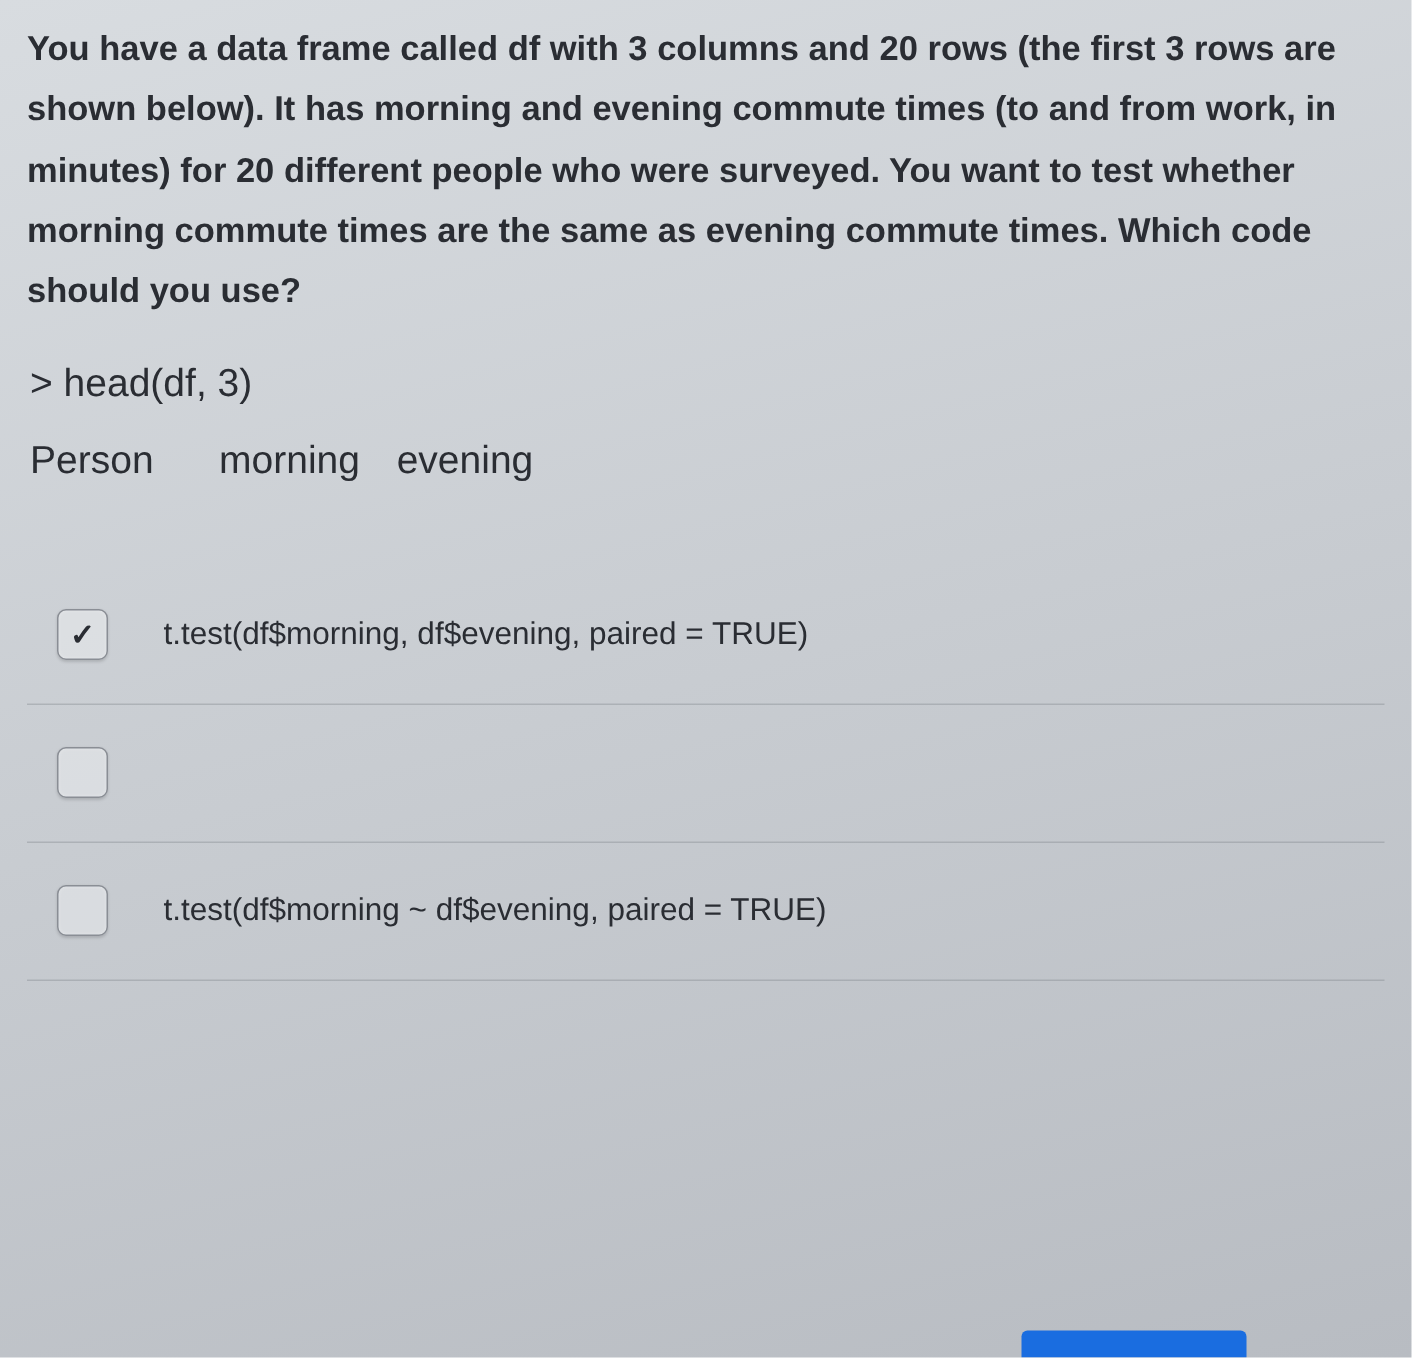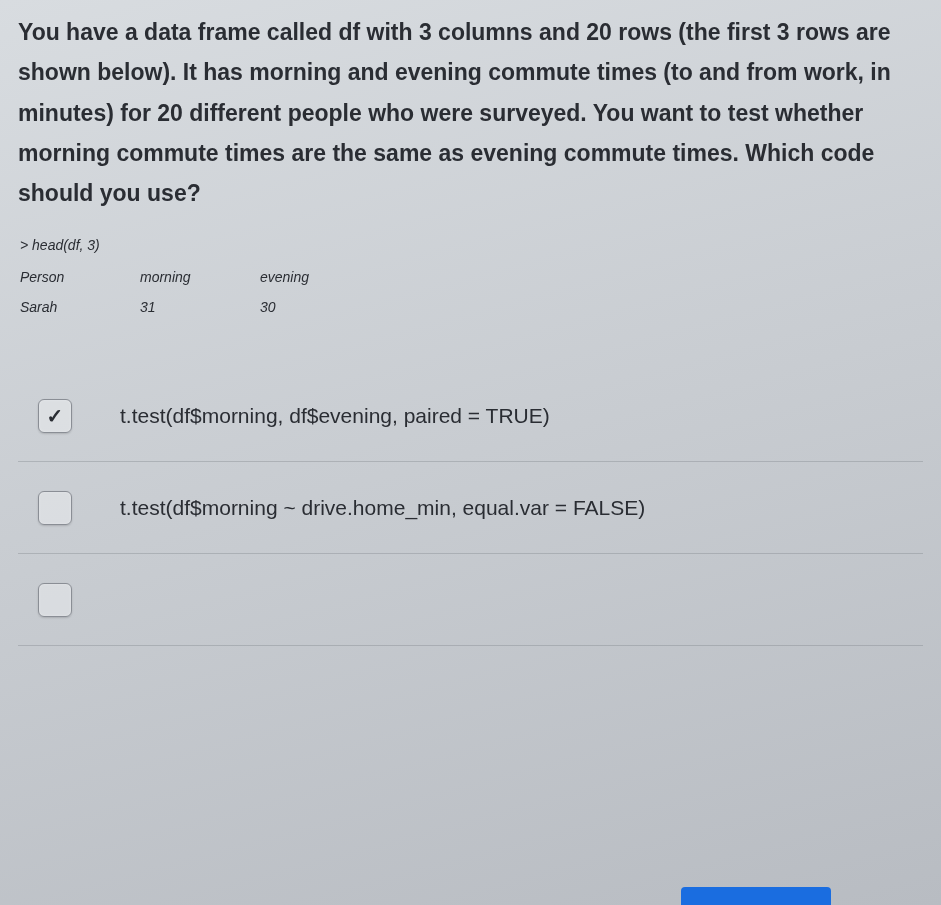--- a/index.html
+++ b/index.html
@@ -14,49 +14,48 @@
     position: relative;
   }
   .question {
     font-size: 23px;
     font-weight: 600;
     line-height: 1.75;
     color: #2a2d33;
     margin-bottom: 22px;
   }
   .code-block {
-    font-size: 14px;
+    font-size: 26px;
     line-height: 1.55;
     margin-bottom: 48px;
     color: #2a2d33;
     font-weight: 540;
     padding-left: 2px;
-    font-style: italic;
   }
   .head-line { margin-bottom: 6px; }
   .table { display: table; border-collapse: collapse; }
   .trow { display: table-row; }
   .tcell {
     display: table-cell;
     padding: 4px 0;
   }
   .col-person { width: 120px; text-align: left; }
-  .col-num { width: 120px; padding-right: 20px;}
-  .col-num2 { width: 120px; text-align: left; padding-right: 20px;}
+  .col-num { width: 120px; text-align: right; padding-right: 20px;}
+  .col-num2 { width: 120px; text-align: center; padding-right: 20px;}
   .hdr { font-weight: 540; margin-top: 24px; }
   .options {
     margin-top: 10px;
   }
   .option-row {
     display: flex;
     align-items: center;
     border-bottom: 1px solid rgba(120,125,132,0.35);
     padding: 26px 0 26px 20px;
     min-height: 92px;
-    gap: 48px;
+    gap: 37px;
   }
   .checkbox {
     width: 34px;
     height: 34px;
     border: 1px solid #8a8e95;
     border-radius: 6px;
     background: rgba(235,237,240,0.5);
     flex-shrink: 0;
     display: flex;
     align-items: center;
@@ -90,35 +89,30 @@
 <div class="question">You have a data frame called df with 3 columns and 20 rows (the first 3 rows are shown below). It has morning and evening commute times (to and from work, in minutes) for 20 different people who were surveyed. You want to test whether morning commute times are the same as evening commute times. Which code should you use?</div>
 
 <div class="code-block">
   <div class="head-line">&gt; head(df, 3)</div>
   <div class="table">
     <div class="trow">
       <div class="tcell col-person hdr">Person</div>
       <div class="tcell col-num hdr">morning</div>
       <div class="tcell col-num2 hdr">evening</div>
     </div>
-    <div class="trow">
-      <div class="tcell col-person">Sarah</div>
-      <div class="tcell col-num">31</div>
-      <div class="tcell col-num2">30</div>
-    </div>
   </div>
 </div>
 
 <div class="options">
   <div class="option-row">
     <div class="checkbox checked"></div>
     <div class="option-text">t.test(df$morning, df$evening, paired = TRUE)</div>
   </div>
   <div class="option-row">
     <div class="checkbox"></div>
-    <div class="option-text">t.test(df$morning ~ drive.home_min, equal.var = FALSE)</div>
   </div>
   <div class="option-row">
     <div class="checkbox"></div>
+    <div class="option-text">t.test(df$morning ~ df$evening, paired = TRUE)</div>
   </div>
 </div>
 
 <div class="blue-btn"></div>
 
 </body></html>

